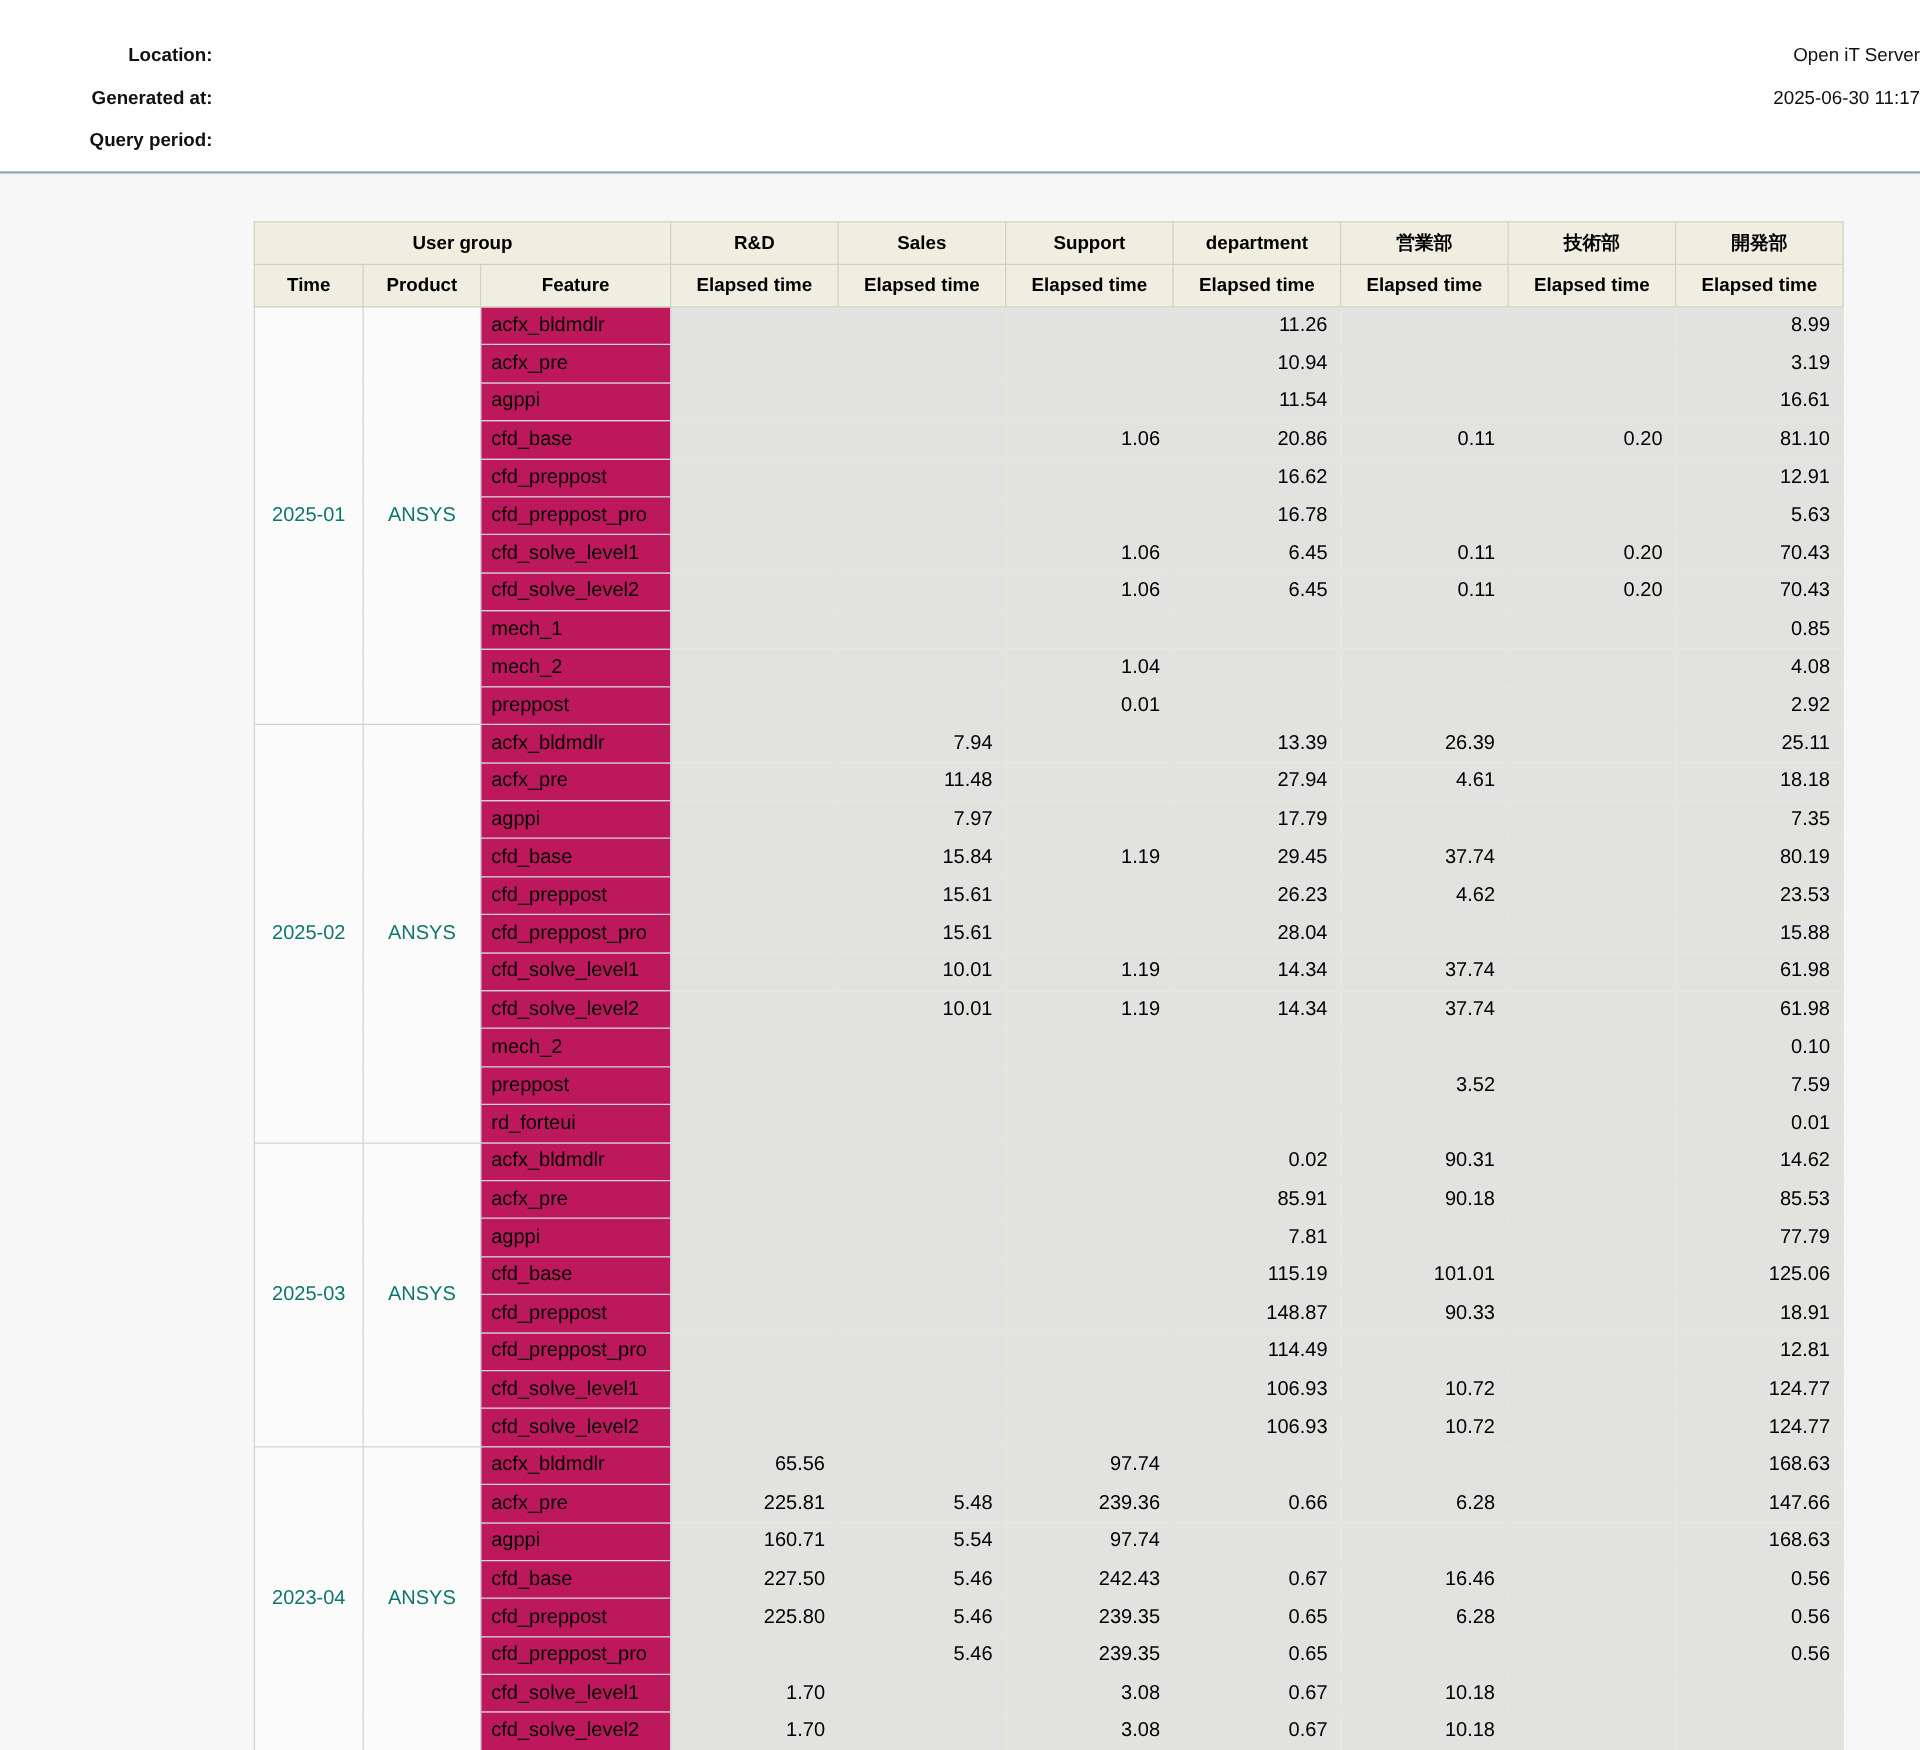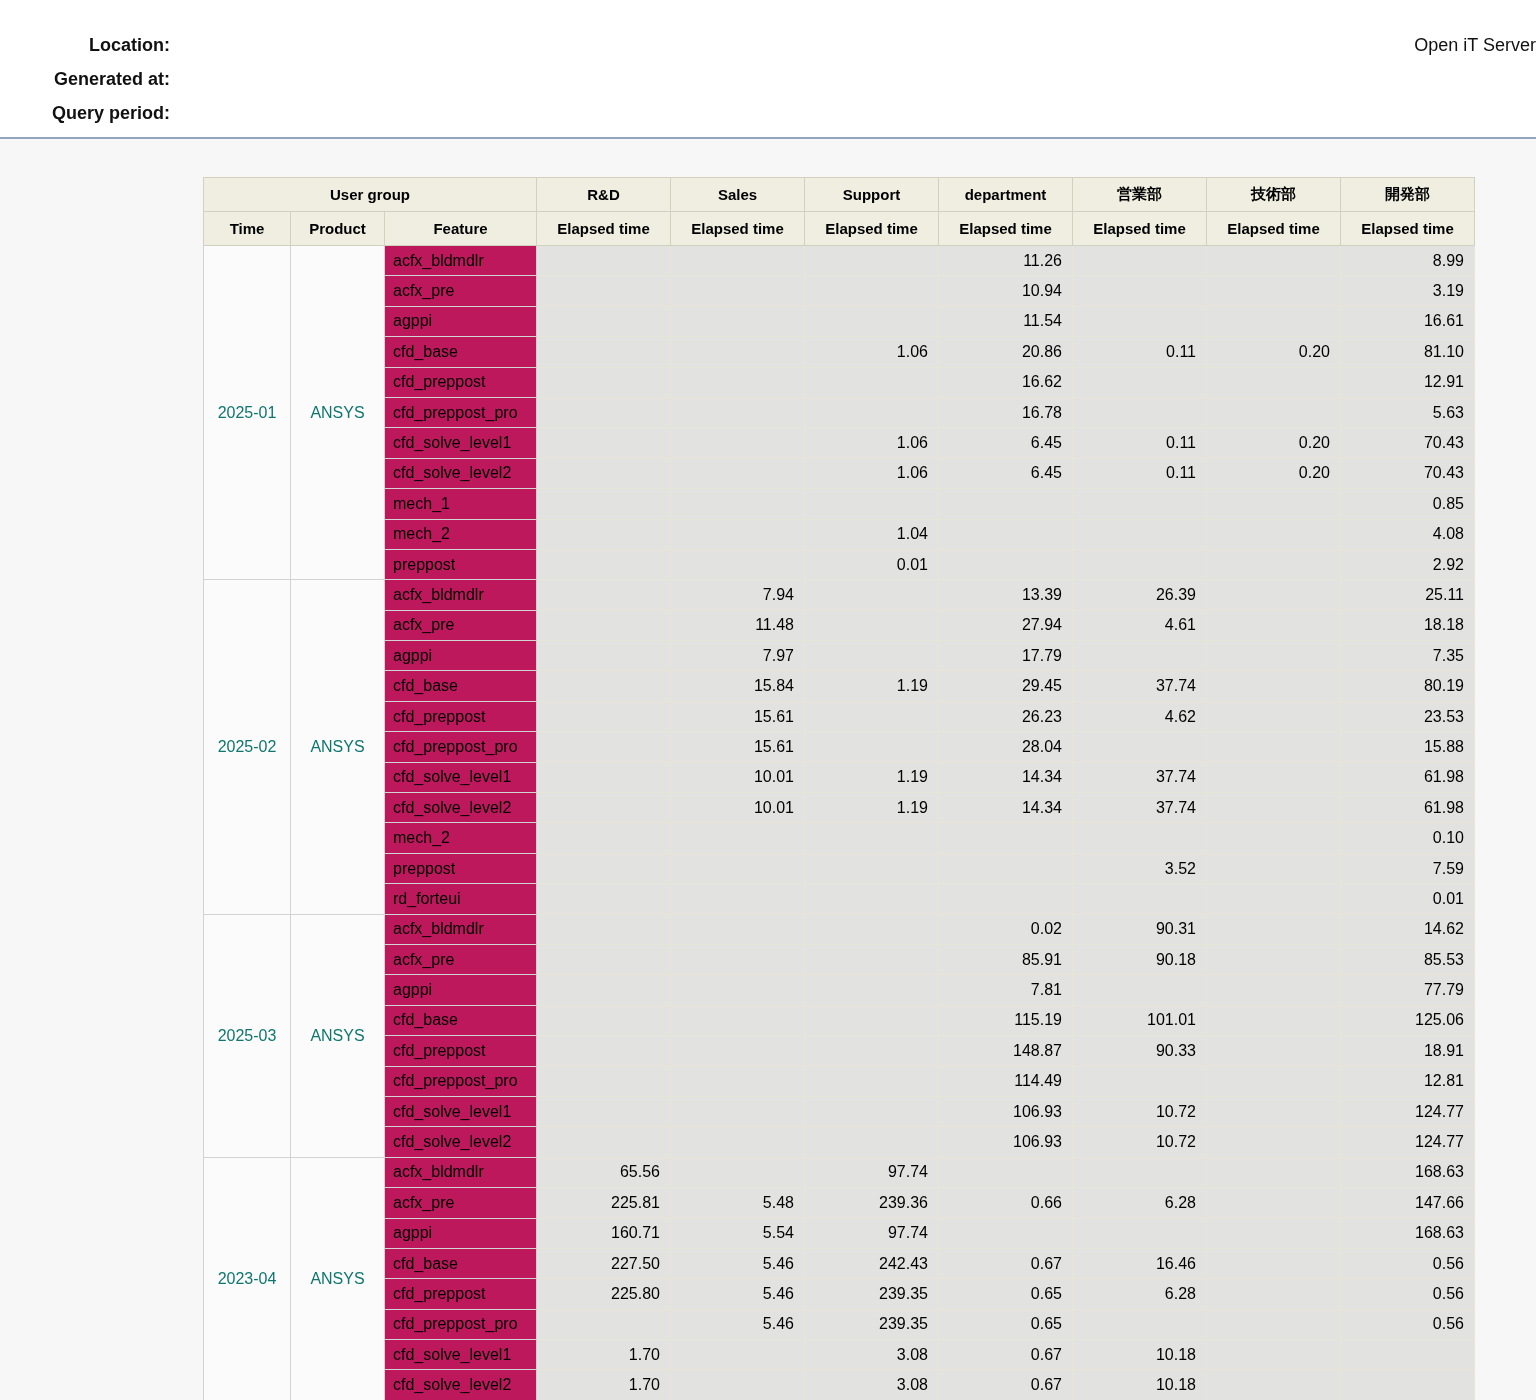--- a/index.html
+++ b/index.html
@@ -14,21 +14,21 @@
     background:#ffffff;
     padding-top:28px;
     padding-bottom:7px;
     border-bottom:2px solid #94a6bd;
   }
   .meta-row {
     display:grid;
     grid-template-columns:170px auto;
     column-gap:8px;
     line-height:34px;
-    font-size:18px;
+    font-size:15px;
   }
   .meta-label { font-weight:bold; text-align:right; white-space:nowrap; }
   .meta-value { text-align:right; white-space:nowrap; }
   .content {
     background:#f7f7f7;
     height:1263px;
     padding-top:38px;
   }
   table.usage-table {
     border-collapse:collapse;
@@ -73,20 +73,21 @@
 </head>
 <body>
 
 <div class="report-top">
   <div class="meta-row">
     <span class="meta-label">Location:</span>
     <span class="meta-value">Open iT Server</span>
   </div>
   <div class="meta-row">
     <span class="meta-label">Generated at:</span>
+    <span class="meta-value">2025-06-30 11:17</span>
   </div>
   <div class="meta-row">
     <span class="meta-label">Query period:</span>
   </div>
 </div>
 
 <div class="content">
   <table class="usage-table">
     <colgroup>
       <col style="width:87px">

